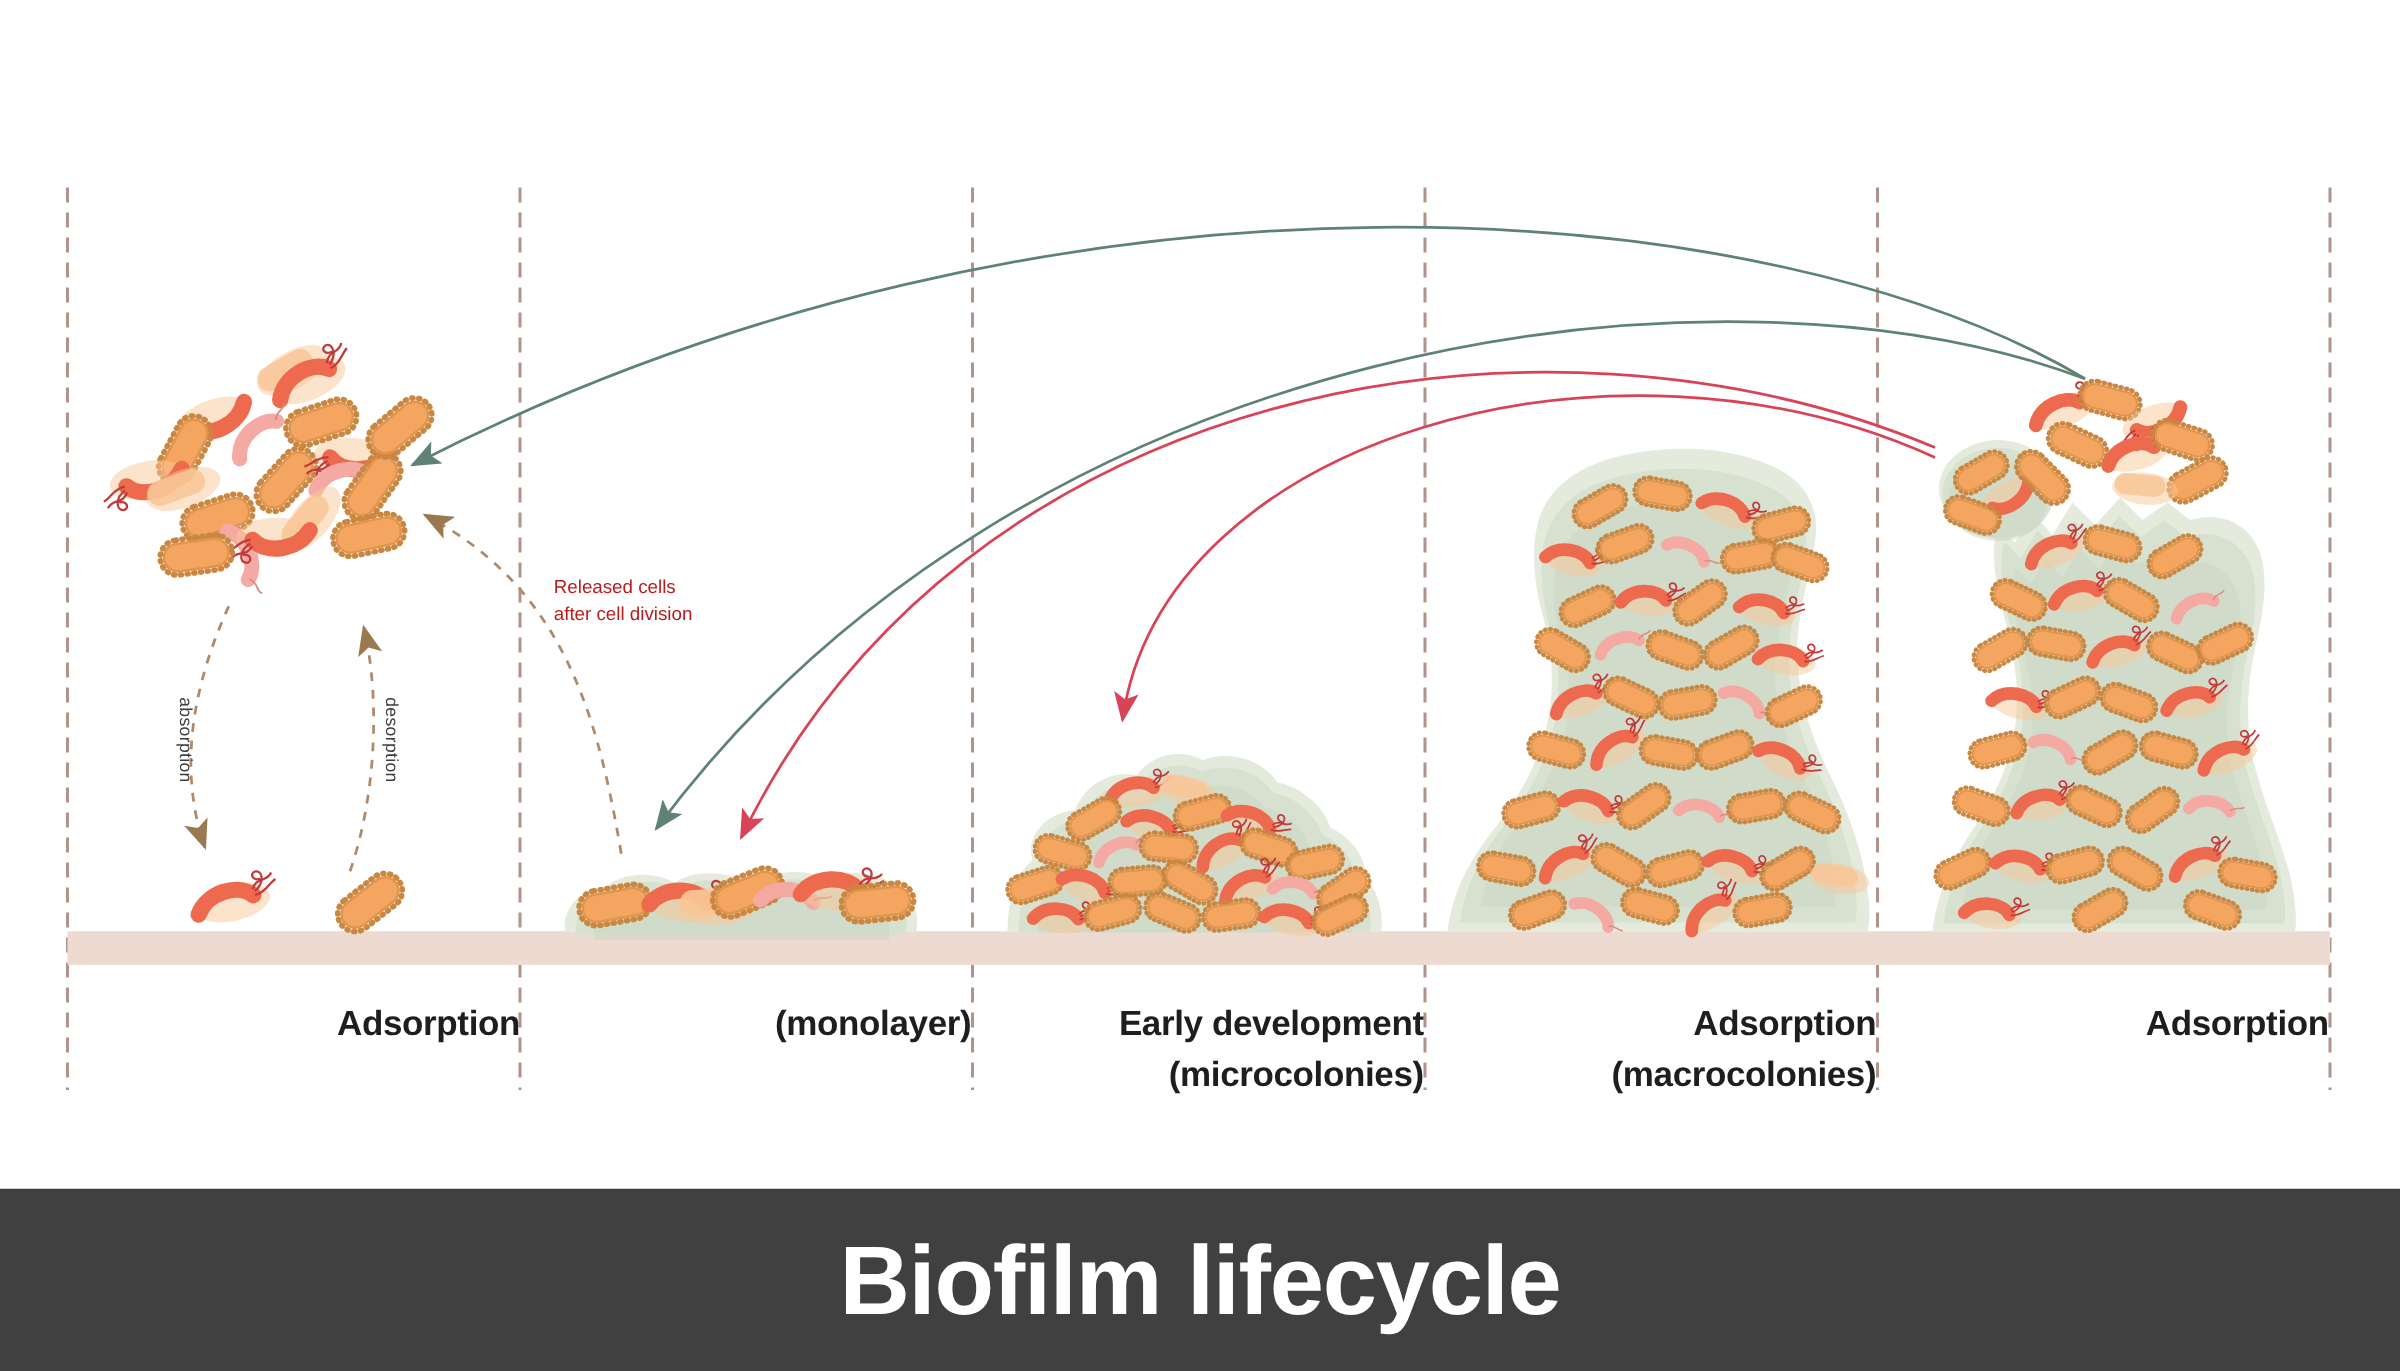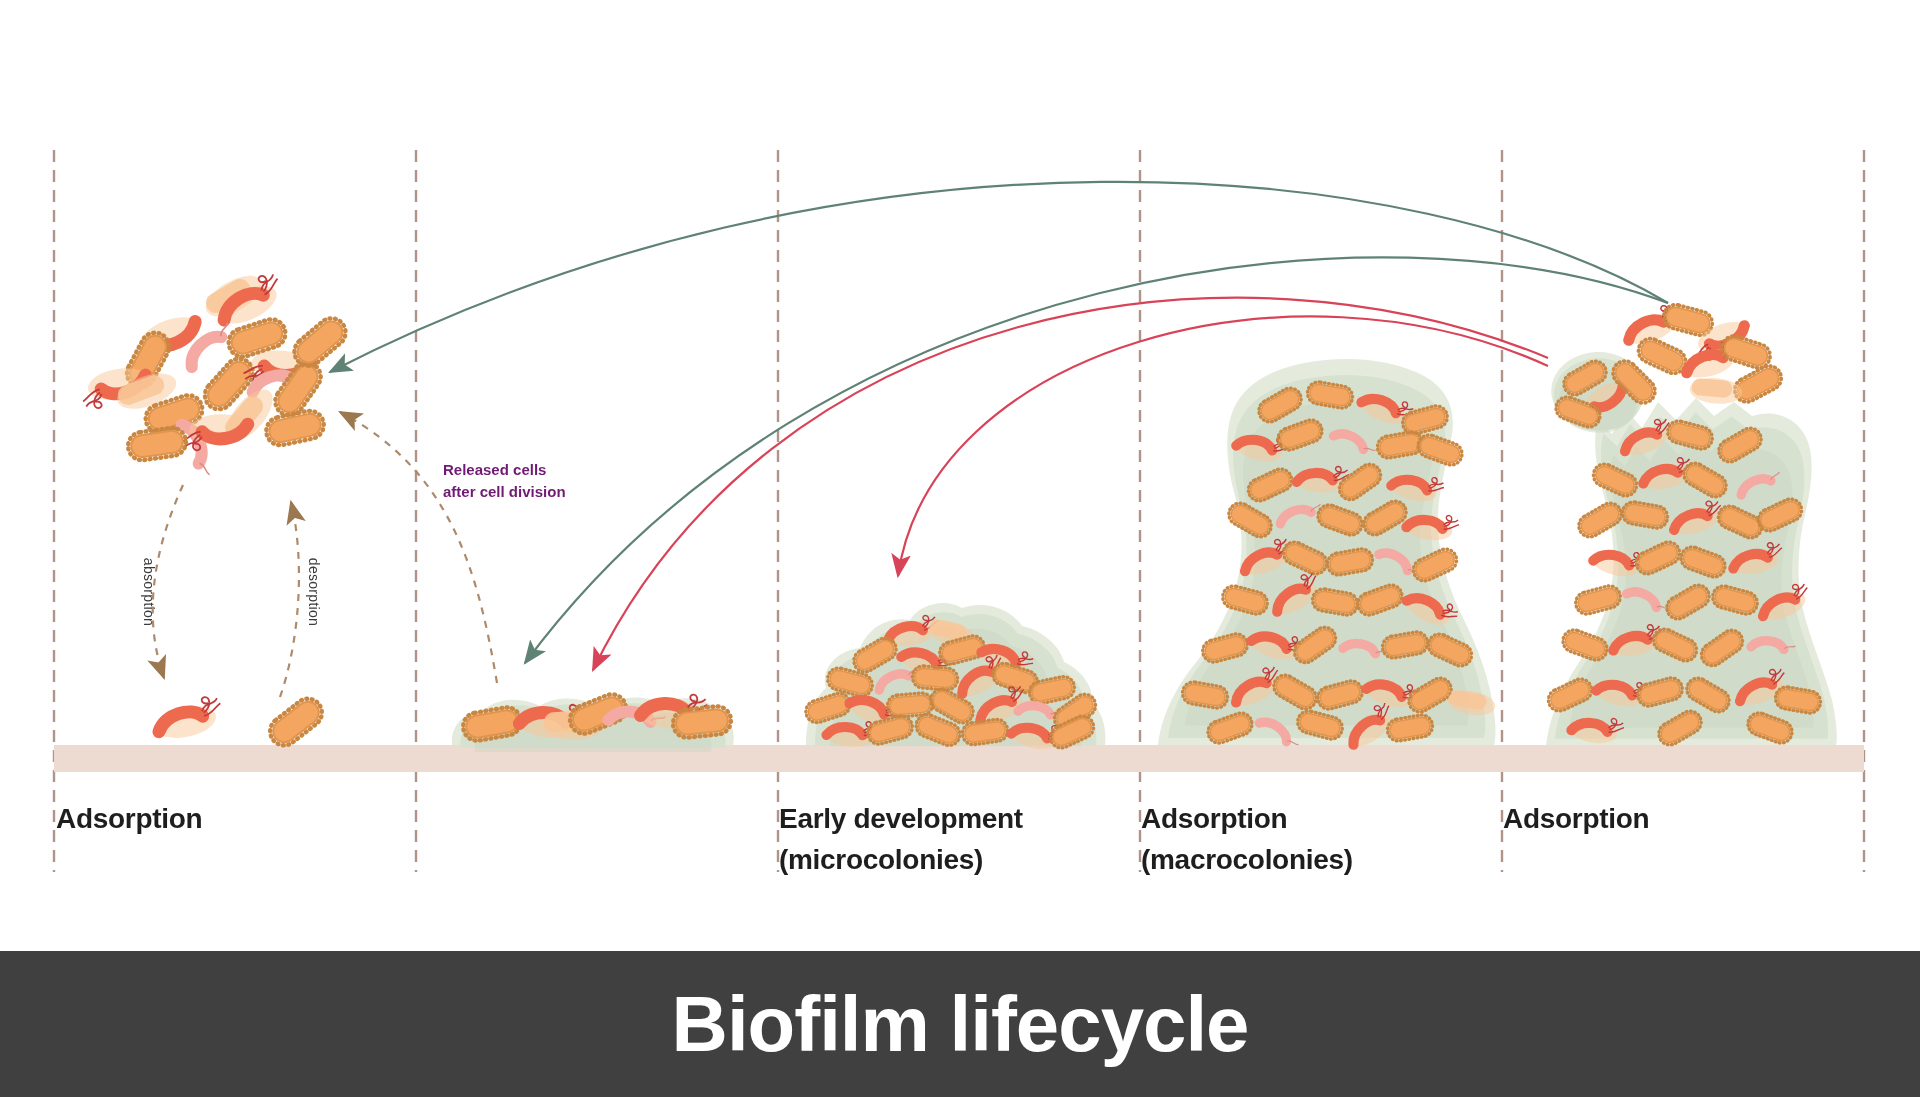--- a/index.html
+++ b/index.html
@@ -2,32 +2,32 @@
 <html><head>
 <meta charset="utf-8">
 <style>
   html,body{margin:0;padding:0;background:#fff;}
   #canvas{
     position:relative;width:1920px;height:1097px;overflow:hidden;background:#fff;
     font-family:"Liberation Sans",sans-serif;
   }
   #art{position:absolute;left:0;top:0;}
   .stage-label{
-    position:absolute;top:799px;width:360px;text-align:left;
+    position:absolute;top:799px;width:360px;text-align:right;
     font-weight:bold;font-size:28px;line-height:1.45;color:#1E1E1E;
     letter-spacing:-0.3px;
   }
   .stage-label div:empty{display:none;}
   .vlabel{
     position:absolute;transform:translate(-50%,-50%) rotate(90deg);
     font-size:14px;color:#3C3C3C;white-space:nowrap;letter-spacing:0.3px;
   }
   .released-note{
     position:absolute;left:443px;top:459px;font-size:15px;line-height:1.45;
-    color:#701a75;white-space:nowrap;font-weight:bold;
+    color:#b91c1c;white-space:nowrap;
   }
   .title-bar{
     position:absolute;left:0;top:951px;width:1920px;height:146px;
     display:flex;align-items:center;justify-content:center;
   }
   .title-bar h1{
     margin:0;font-size:78px;font-weight:bold;color:#FFFFFF;letter-spacing:-1px;
   }
 </style>
 </head>
@@ -918,20 +918,21 @@
       <path d="M183,485 C158,540 140,610 164,678" fill="none" stroke="#AE8A6B" stroke-width="2.2" marker-end="url(#mBrown)" stroke-dasharray="7 7"></path>
       <path d="M280,697 C300,640 305,560 291,502" fill="none" stroke="#AE8A6B" stroke-width="2.2" marker-end="url(#mBrown)" stroke-dasharray="7 7"></path>
       <path d="M497,683 C478,570 450,470 340,412" fill="none" stroke="#AE8A6B" stroke-width="2.2" marker-end="url(#mBrown)" stroke-dasharray="7 7"></path>
     </svg>
 
   <div class="stage-label" style="left:56px">
     <div>Adsorption</div>
 
   </div>
   <div class="stage-label" style="left:417px">
+    <div>(monolayer)</div>
   </div>
   <div class="stage-label" style="left:779px">
     <div>Early development</div>
     <div>(microcolonies)</div>
   </div>
   <div class="stage-label" style="left:1141px">
     <div>Adsorption</div>
     <div>(macrocolonies)</div>
   </div>
   <div class="stage-label" style="left:1503px">

